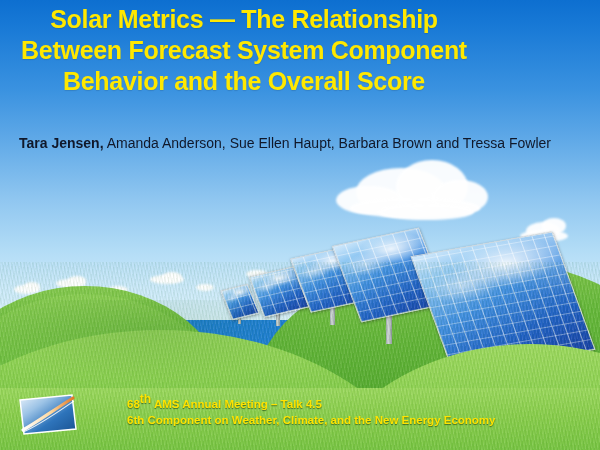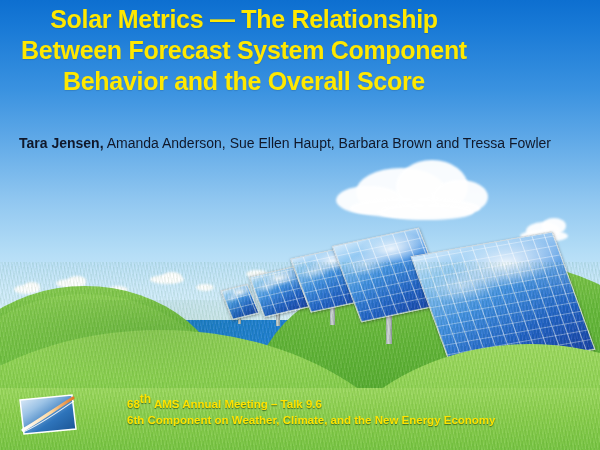--- a/index.html
+++ b/index.html
@@ -358,21 +358,21 @@
     <span class="title-line">Solar Metrics — The Relationship</span>
     <span class="title-line">Between Forecast System Component</span>
     <span class="title-line">Behavior and the Overall Score</span>
   </div>
 
   <div class="author-line">
     <span class="author-lead">Tara Jensen,</span><span> Amanda Anderson, Sue Ellen Haupt, Barbara Brown and Tressa Fowler</span>
   </div>
 
   <div class="conf-block">
-    <span class="conf-line"><span>68</span><span class="sup">th</span><span> AMS Annual Meeting – Talk 9.6</span></span>
+    <span class="conf-line"><span>68</span><span class="sup">th</span><span> AMS Annual Meeting – Talk 4.5</span></span>
     <span class="conf-line">6th Component on Weather, Climate, and the New Energy Economy</span>
   </div>
 
   <div class="ncar-logo">
     <svg class="ncar-mark" width="62" height="44" viewBox="0 0 62 44">
       <defs>
         <linearGradient id="flagGrad" x1="0" y1="0" x2="1" y2="1">
           <stop offset="0%" stop-color="#e9f2fb"></stop>
           <stop offset="30%" stop-color="#9cc3e6"></stop>
           <stop offset="62%" stop-color="#2e74bb"></stop>

